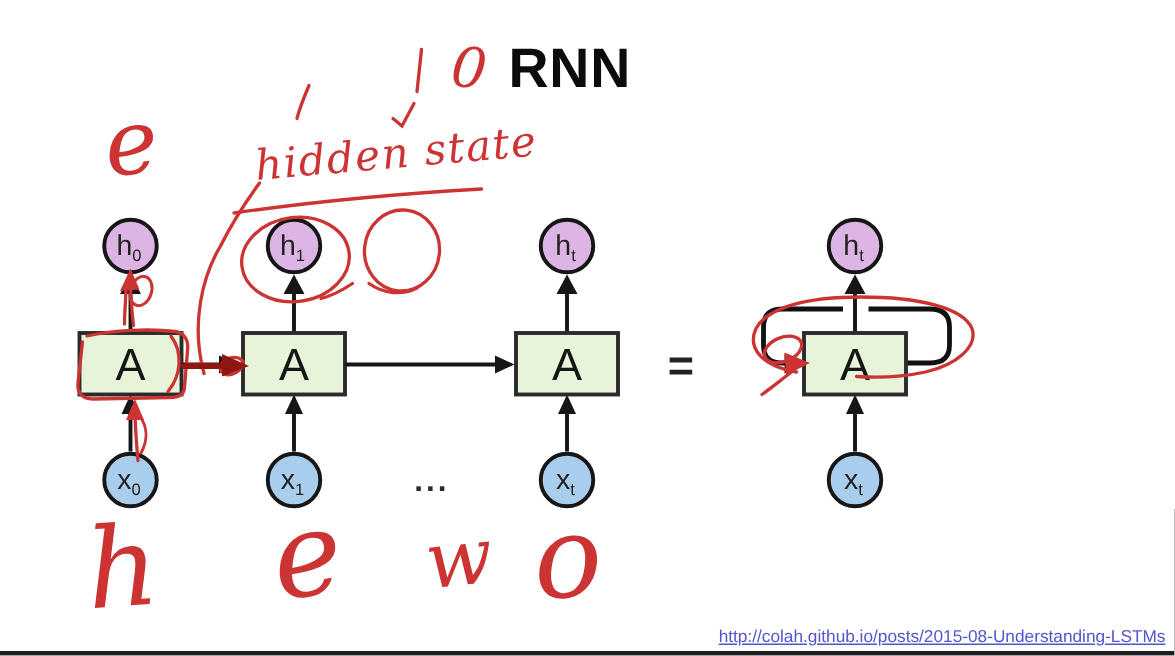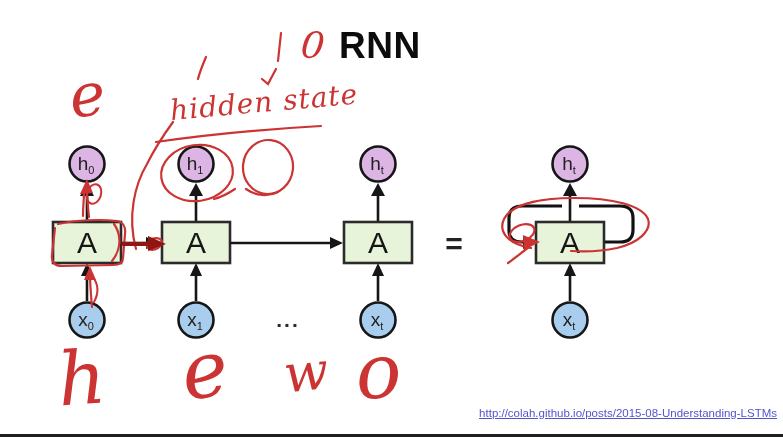--- a/index.html
+++ b/index.html
@@ -13,21 +13,21 @@
   .node{stroke:#161616;stroke-width:2.6;}
   .cell-label{font:400 30px "Liberation Sans",sans-serif;fill:#161616;text-anchor:middle;}
   .node-label{font:400 19px "Liberation Sans",sans-serif;fill:#222;text-anchor:middle;}
   .sub{font-size:11px;}
   .title{font:800 37px "Liberation Sans",sans-serif;fill:#0c0c0c;letter-spacing:0.5px;}
   .equals{font:700 30px "Liberation Sans",sans-serif;fill:#222;text-anchor:middle;}
   .dots{font:700 21px "Liberation Sans",sans-serif;fill:#2a2a2a;text-anchor:middle;letter-spacing:2px;}
   .rp{fill:none;stroke-width:2.2;stroke-linecap:round;}
   .rp-thin{fill:none;stroke-width:2;stroke-linecap:round;}
   .hand{font-family:"DejaVu Serif",serif;font-style:italic;}
-  .footer-link{position:absolute;right:6px;bottom:18px;font-size:11.5px;color:#5454cd;
+  .footer-link{position:absolute;right:6px;bottom:6px;font-size:11.5px;color:#5454cd;
                text-decoration:underline;font-family:"Liberation Sans",sans-serif;}
   .bottom-edge{position:absolute;left:0;bottom:0;width:100%;height:3px;background:#1f1f1f;}
 </style>
 </head>
 <body>
 
 <div class="stage">
 <svg width="783" height="437" viewBox="0 0 783 437">
 
   <text x="339" y="58" class="title">RNN</text>

